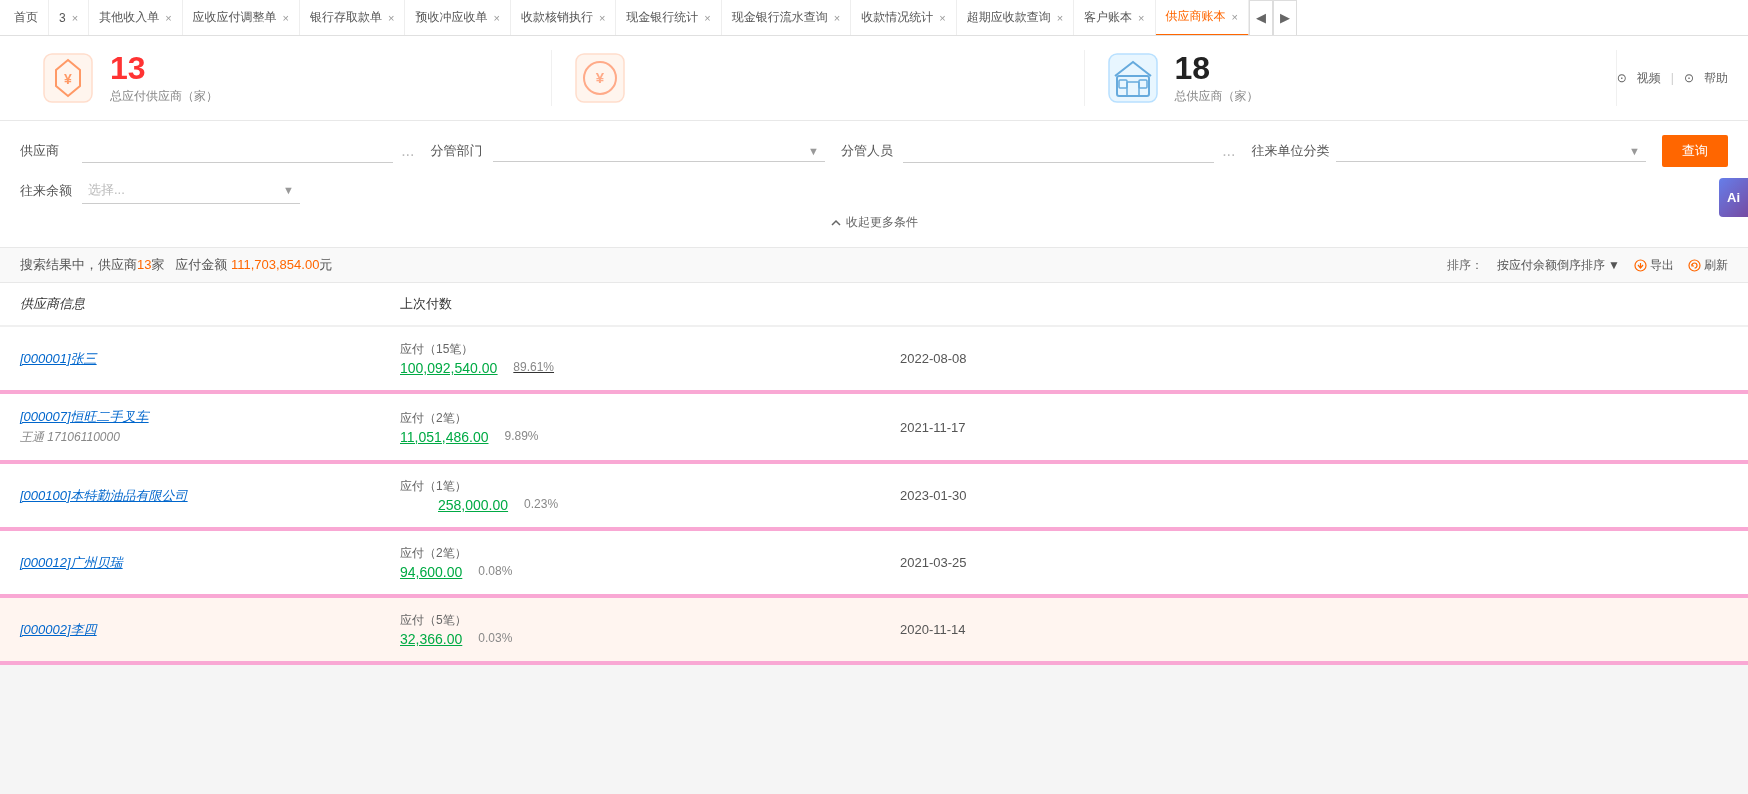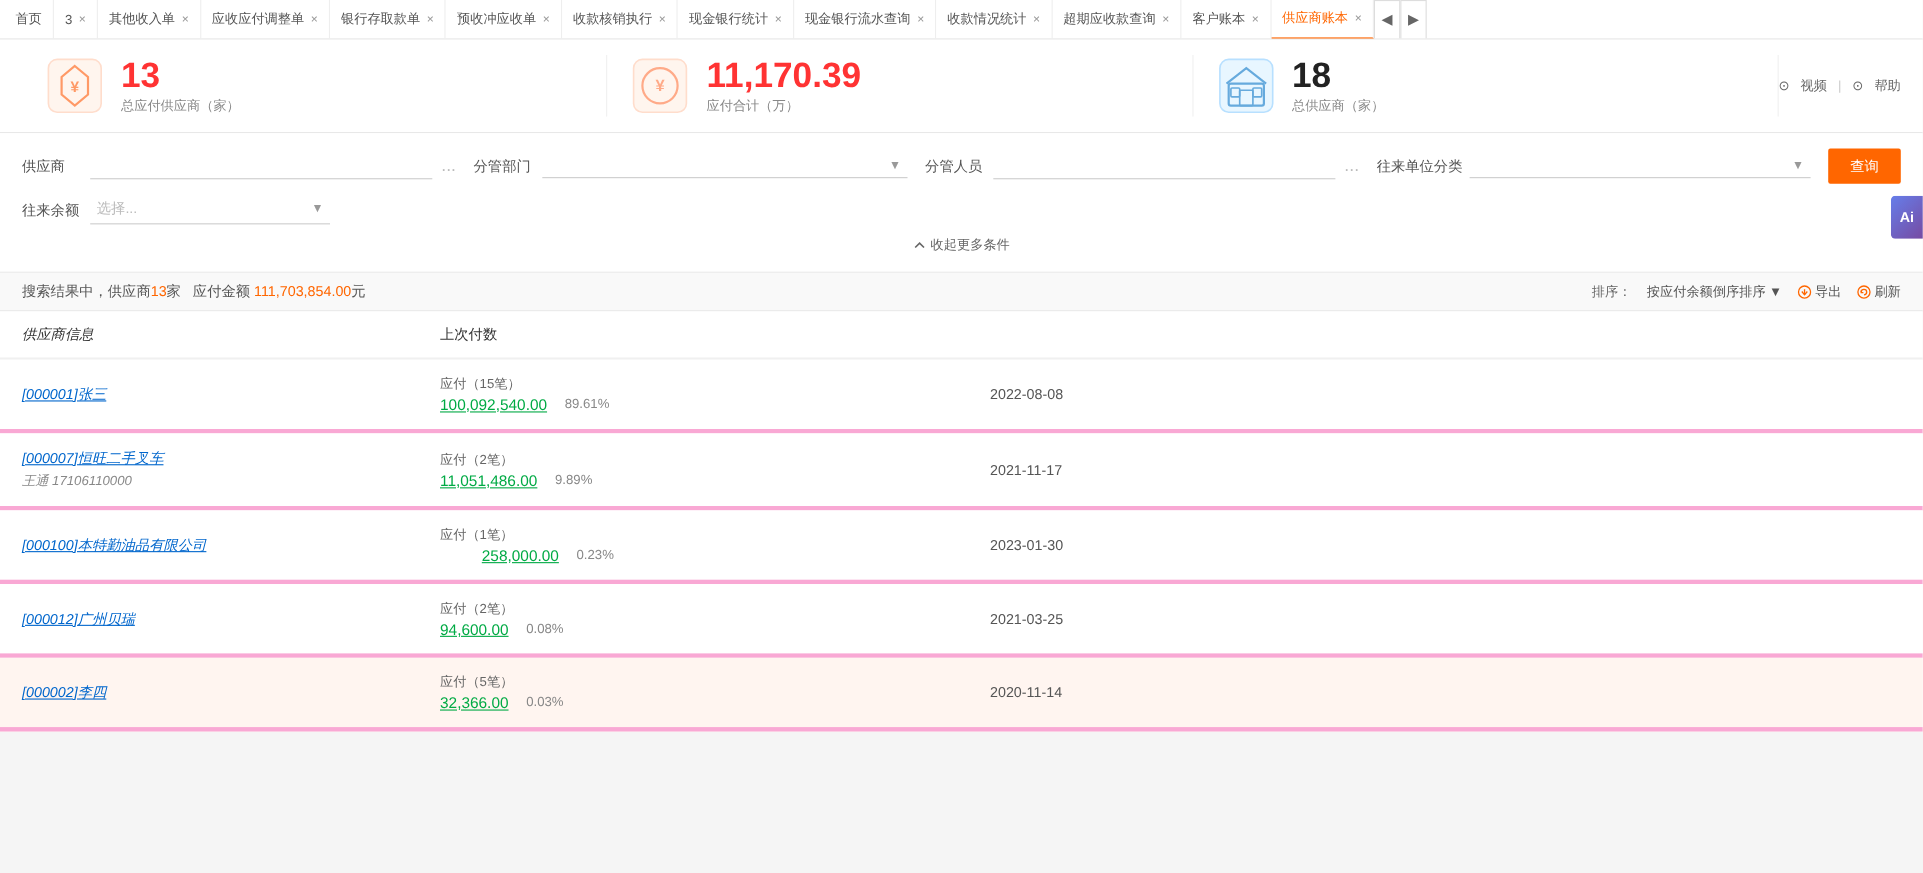--- a/index.html
+++ b/index.html
@@ -146,24 +146,20 @@
   </div>
 
   <div class="stat-block">
     <div class="stat-icon">
       <svg viewBox="0 0 52 52" fill="none" xmlns="http://www.w3.org/2000/svg">
         <rect x="2" y="2" width="48" height="48" rx="8" fill="#fff5ee" stroke="#ffddcc" stroke-width="1.5"></rect>
         <circle cx="26" cy="26" r="16" fill="none" stroke="#ffaa88" stroke-width="2"></circle>
         <text x="26" y="31" text-anchor="middle" font-size="15" fill="#ffaa88" font-weight="bold">¥</text>
       </svg>
     </div>
-    <div class="stat-info">
-      <span class="stat-number">11,170.39</span>
-      <span class="stat-label">应付合计（万）</span>
-    </div>
   </div>
 
   <div class="stat-block">
     <div class="stat-icon">
       <svg viewBox="0 0 52 52" fill="none" xmlns="http://www.w3.org/2000/svg">
         <rect x="2" y="2" width="48" height="48" rx="8" fill="#e8f6ff" stroke="#b8e0ff" stroke-width="1.5"></rect>
 
         <rect x="10" y="24" width="32" height="20" rx="2" fill="none" stroke="#66aadd" stroke-width="2"></rect>
         <polyline points="8,24 26,10 44,24" fill="none" stroke="#66aadd" stroke-width="2"></polyline>
         <rect x="20" y="30" width="12" height="14" rx="1" fill="none" stroke="#66aadd" stroke-width="1.5"></rect>
@@ -273,21 +269,21 @@
     <div class="col-supplier">供应商信息</div>
     <div class="col-lastpay">上次付数</div>
   </div>
 
   <div class="table-row">
     <div class="col-supplier">
       <div class="supplier-name">[000001]张三</div>
     </div>
     <div class="col-transaction">
       <div class="tx-label">应付（15笔）</div>
-      <div style="display:flex;align-items:center;">
+      <div style="display:flex;align-items:center;text-decoration:underline;">
         <span class="tx-amount">100,092,540.00</span>
         <span class="tx-percent">89.61%</span>
       </div>
     </div>
     <div class="col-lastpay">
       <span class="last-pay-date">2022-08-08</span>
     </div>
   </div>
 
   <div class="table-row">

